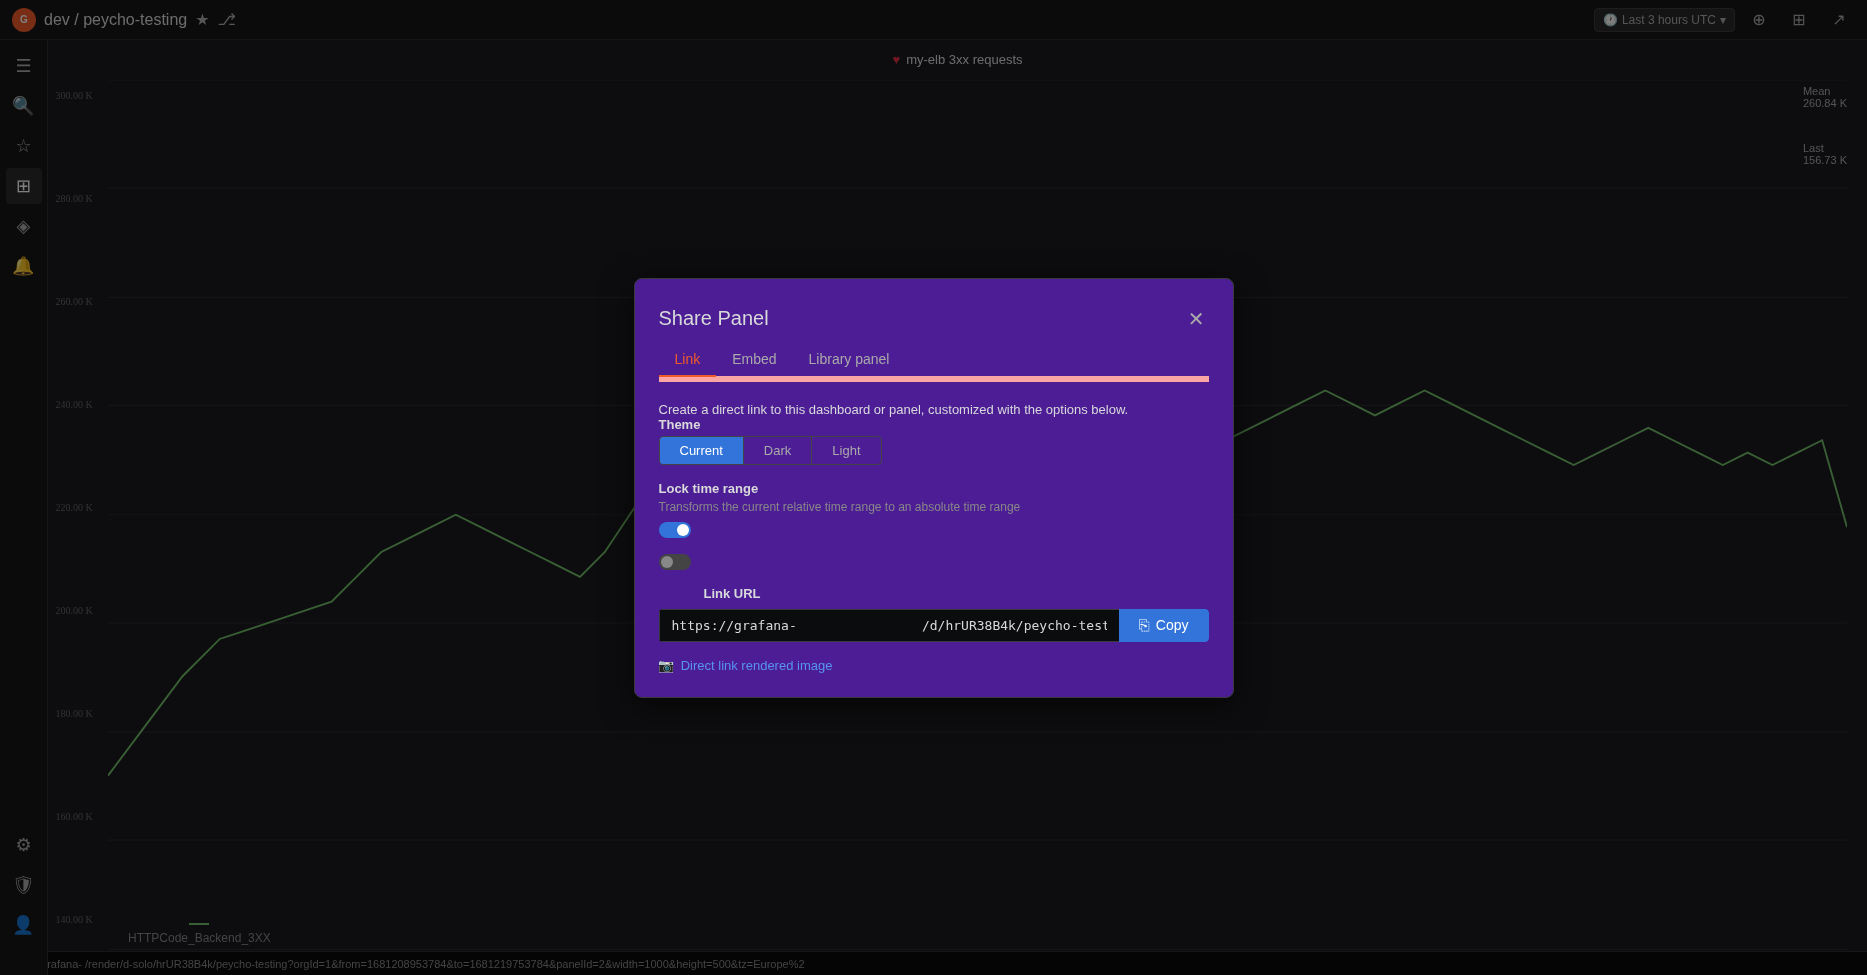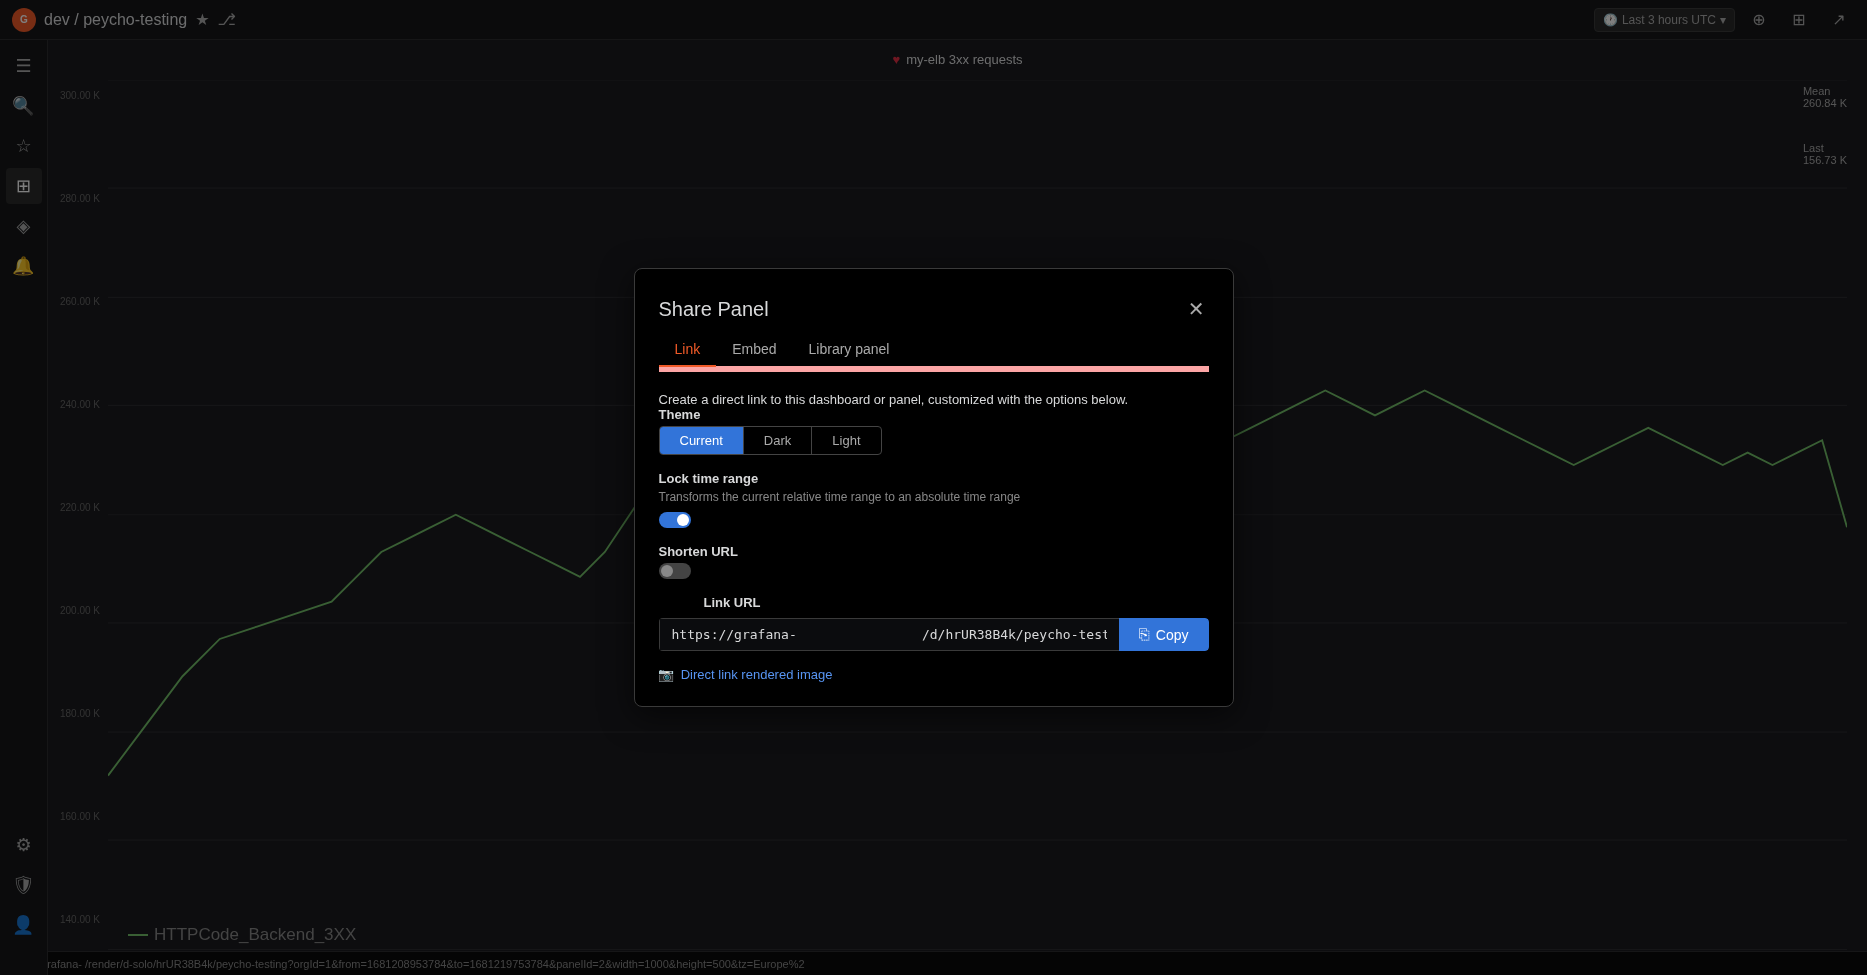--- a/index.html
+++ b/index.html
@@ -143,21 +143,21 @@
       inset: 0;
       background: rgba(0,0,0,0.5);
       display: flex;
       align-items: center;
       justify-content: center;
       z-index: 100;
     }
 
     
     .modal {
-      background: #000000;
+      background: #4c1d95;
       border: 1px solid #3a3a3a;
       border-radius: 8px;
       width: 600px;
       padding: 24px;
       position: relative;
       box-shadow: 0 8px 32px rgba(0,0,0,0.6);
     }
 
     .modal-header {
       display: flex;
@@ -343,32 +343,33 @@
     }
 
     
     .y-labels {
       position: absolute;
       left: 0; top: 50px; bottom: 50px;
       width: 60px;
       display: flex;
       flex-direction: column;
       justify-content: space-between;
-      align-items: flex-end;
+      align-items: center;
       padding-right: 8px;
       font-size: 10px;
       color: #666;
+      font-family: Liberation Serif, serif;
     }
 
     
     .legend {
       position: absolute;
       bottom: 30px; left: 80px;
       display: flex; align-items: center; gap: 6px;
-      font-size: 17px; color: #888;
+      font-size: 12px; color: #888; flex-direction: column;
     }
 
     .legend-line {
       width: 20px; height: 2px; background: #73bf69;
     }
   </style>
 </head>
 <body>
 
 <div class="dashboard-bg"></div>
@@ -502,21 +503,20 @@
 
     <div class="form-section">
       <div class="form-label">Lock time range</div>
       <div class="form-sublabel">Transforms the current relative time range to an absolute time range</div>
       <div class="toggle-wrap">
         <div class="toggle on"></div>
       </div>
     </div>
 
     <div class="form-section">
-      <div class="form-label">Shorten URL</div>
       <div class="toggle-wrap">
         <div class="toggle off disabled-look"></div>
       </div>
     </div>
 
     <div class="url-section">
       <div class="url-label">Link URL</div>
       <div class="url-input-wrap">
         <input class="url-input" type="text" value="https://grafana-                /d/hrUR38B4k/peycho-testing?orgId=1&amp;from=168120" readonly="" style="">
         <button class="copy-btn">

